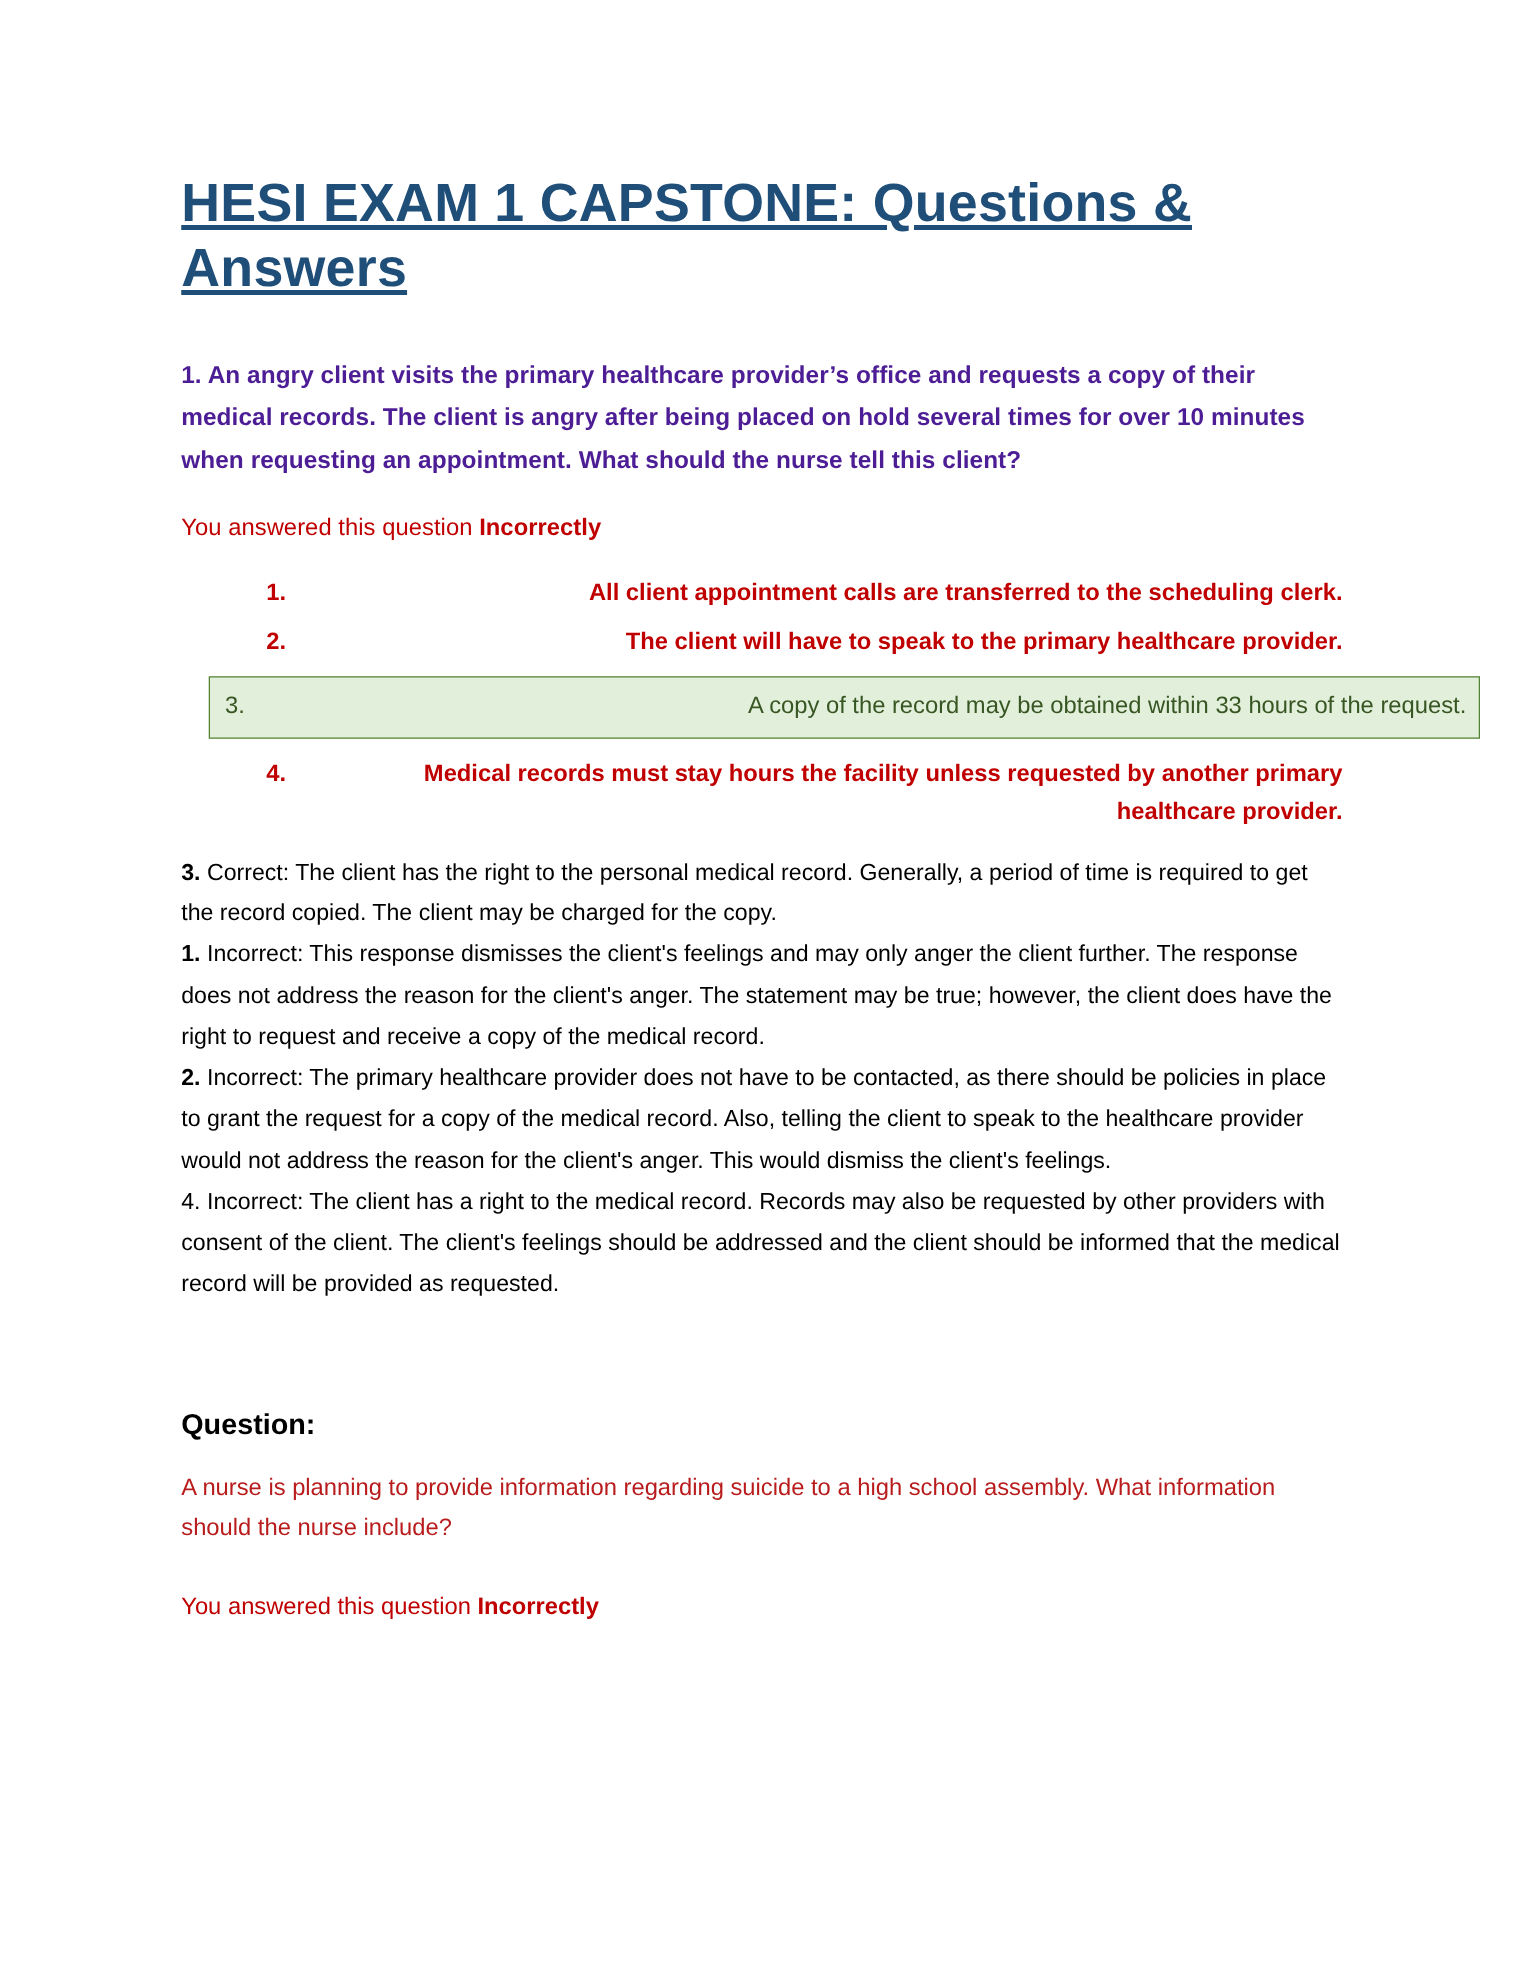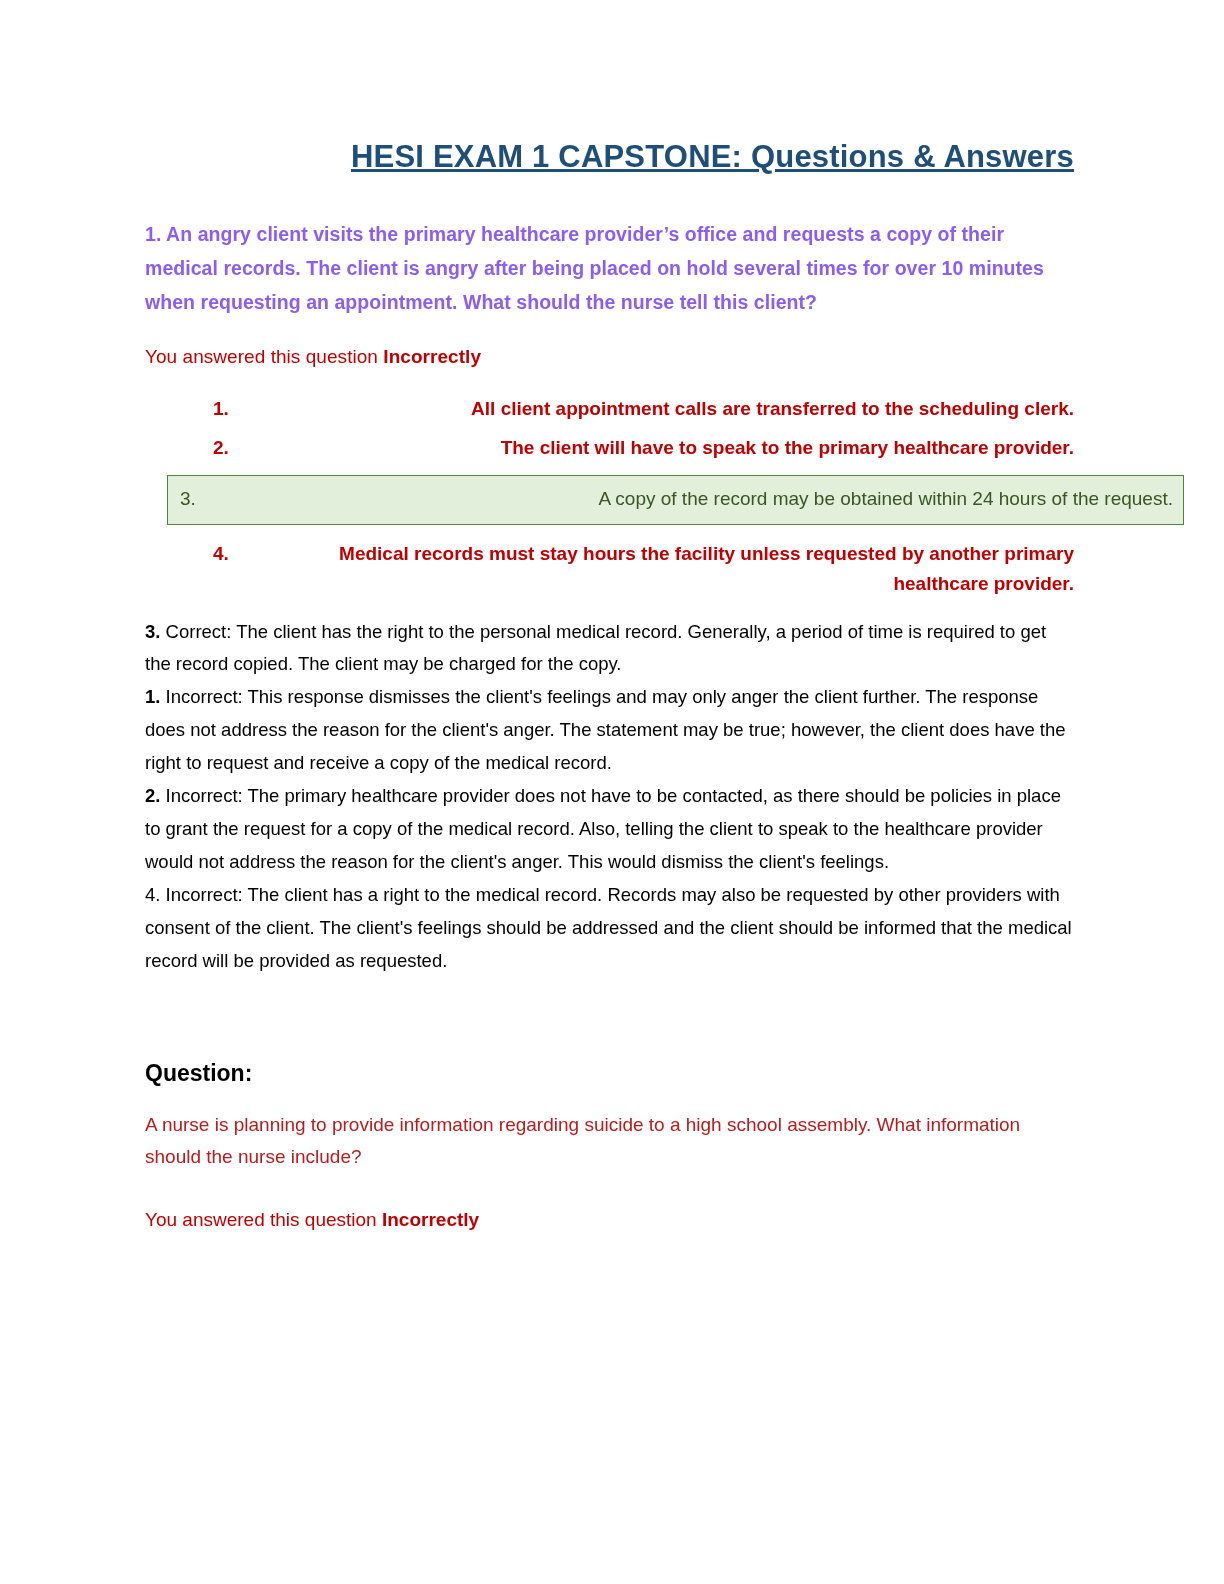--- a/index.html
+++ b/index.html
@@ -17,34 +17,34 @@
   }
   .page {
     position: relative;
     width: 1224px;
     height: 1584px;
     box-sizing: border-box;
     padding: 120px 150px 0 145px;
   }
   .doc-title {
     color: #1F4E79;
-    font-size: 31px;
+    font-size: 43px;
     font-weight: bold;
-    text-align: right;
+    text-align: left;
     text-decoration: underline;
     letter-spacing: 0.2px;
     margin: 18px 0 2px 0;
     line-height: 1.2;
   }
   .q-stem {
     margin-top: 42px;
     font-size: 19.5px;
     font-weight: bold;
     line-height: 1.75;
-    color: #8b5cf6;
+    color: #4c1d95;
     letter-spacing: 0.05px;
   }
   .answered-line {
     margin-top: 26px;
     font-size: 19px;
     color: #C00000;
     font-weight: bold;
     letter-spacing: 0.05px;
   }
   .answered-line .lead {
@@ -158,21 +158,21 @@
       <span class="txt">All client appointment calls are transferred to the scheduling clerk.</span>
     </div>
 
     <div class="option">
       <span class="num">2.</span>
       <span class="txt">The client will have to speak to the primary healthcare provider.</span>
     </div>
 
     <div class="option correct">
       <span class="num">3.</span>
-      <span class="txt">A copy of the record may be obtained within 24 hours of the request.</span>
+      <span class="txt">A copy of the record may be obtained within 33 hours of the request.</span>
     </div>
 
     <div class="option indent4">
       <span class="num">4.</span>
       <span class="txt">Medical records must stay hours the facility unless requested by another primary healthcare provider.</span>
     </div>
 
   </div>
 
 

